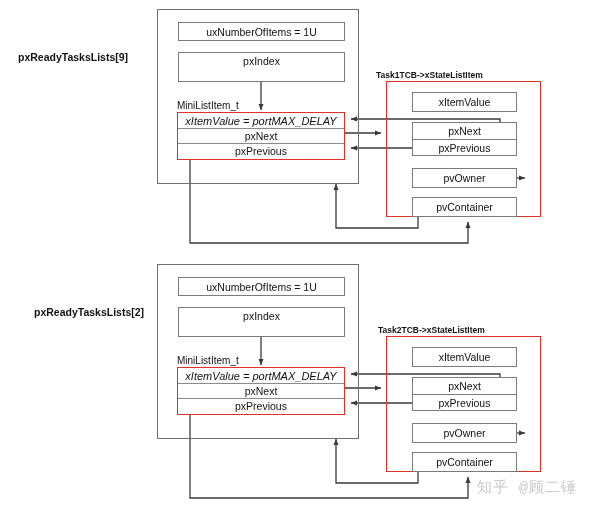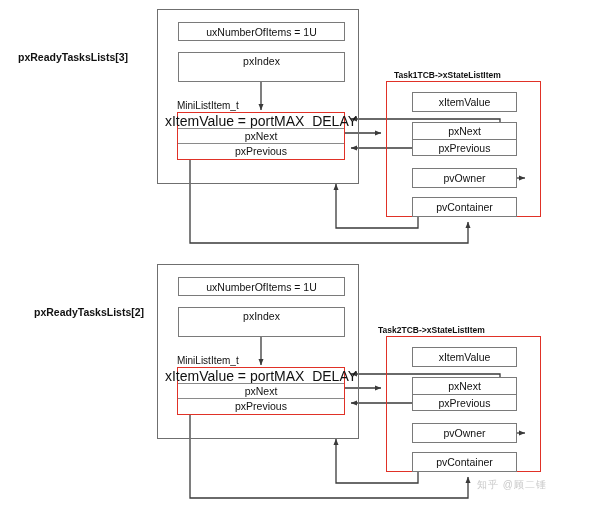--- a/index.html
+++ b/index.html
@@ -97,27 +97,28 @@
     position: absolute;
     font-size: 10px;
     font-weight: normal;
     white-space: nowrap;
   }
   .cellname {
     font-size: 10.5px;
     white-space: nowrap;
   }
   .cellname.small {
-    font-size: 14px;
+    font-size: 11px;
+    font-style: italic;
   }
   .watermark {
     position: absolute;
-    font-size: 10px;
+    font-size: 15px;
     color: #c9c9c9;
-    font-family: Liberation Sans, sans-serif;
+    font-family: Liberation Mono, monospace;
     white-space: nowrap;
     letter-spacing: 1px;
   }
 </style>
 </head>
 <body>
 
 <div id="stage">
 
   <svg class="layer" viewBox="0 0 600 509">
@@ -167,21 +168,21 @@
       <circle cx="261" cy="331" r="4.1" fill="#000"></circle>
       <circle cx="330" cy="388" r="4.1" fill="#000"></circle>
       <circle cx="190" cy="407" r="4.1" fill="#000"></circle>
       <circle cx="500" cy="385" r="4.1" fill="#000"></circle>
       <circle cx="420" cy="403" r="4.1" fill="#000"></circle>
       <circle cx="503" cy="433" r="4.1" fill="#000"></circle>
       <circle cx="418" cy="462" r="4.1" fill="#000"></circle>
     </g>
   </svg>
 
-  <div class="side-label" style="left:18px; top:51px;">pxReadyTasksLists[3]</div>
+  <div class="side-label" style="left:18px; top:51px;">pxReadyTasksLists[9]</div>
 
   <div class="outer-box" style="left:157px; top:9px; width:202px; height:175px;"></div>
 
   <div class="field-box" style="left:178px; top:22px; width:167px; height:19px;">
     <span class="cellname">uxNumberOfItems = 1U</span>
   </div>
 
   <div class="field-box" style="left:178px; top:52px; width:167px; height:30px; align-items:flex-start; padding-top:2px;">
     <span class="cellname">pxIndex</span>
   </div>
@@ -193,21 +194,21 @@
       <span class="cellname small">xItemValue = portMAX_DELAY</span>
     </div>
     <div class="mini-row" style="height:15px;">
       <span class="cellname">pxNext</span>
     </div>
     <div class="mini-row" style="height:15px;">
       <span class="cellname">pxPrevious</span>
     </div>
   </div>
 
-  <div class="tcb-label" style="left:394px; top:70px;">Task1TCB-&gt;xStateListItem</div>
+  <div class="tcb-label" style="left:376px; top:70px;">Task1TCB-&gt;xStateListItem</div>
 
   <div class="red-box" style="left:386px; top:81px; width:155px; height:136px;"></div>
 
   <div class="field-box" style="left:412px; top:92px; width:105px; height:20px;">
     <span class="cellname">xItemValue</span>
   </div>
 
   <div class="field-box stack" style="left:412px; top:122px; width:105px; height:34px;">
     <div class="field-row" style="height:16px;">
       <span class="cellname">pxNext</span>

